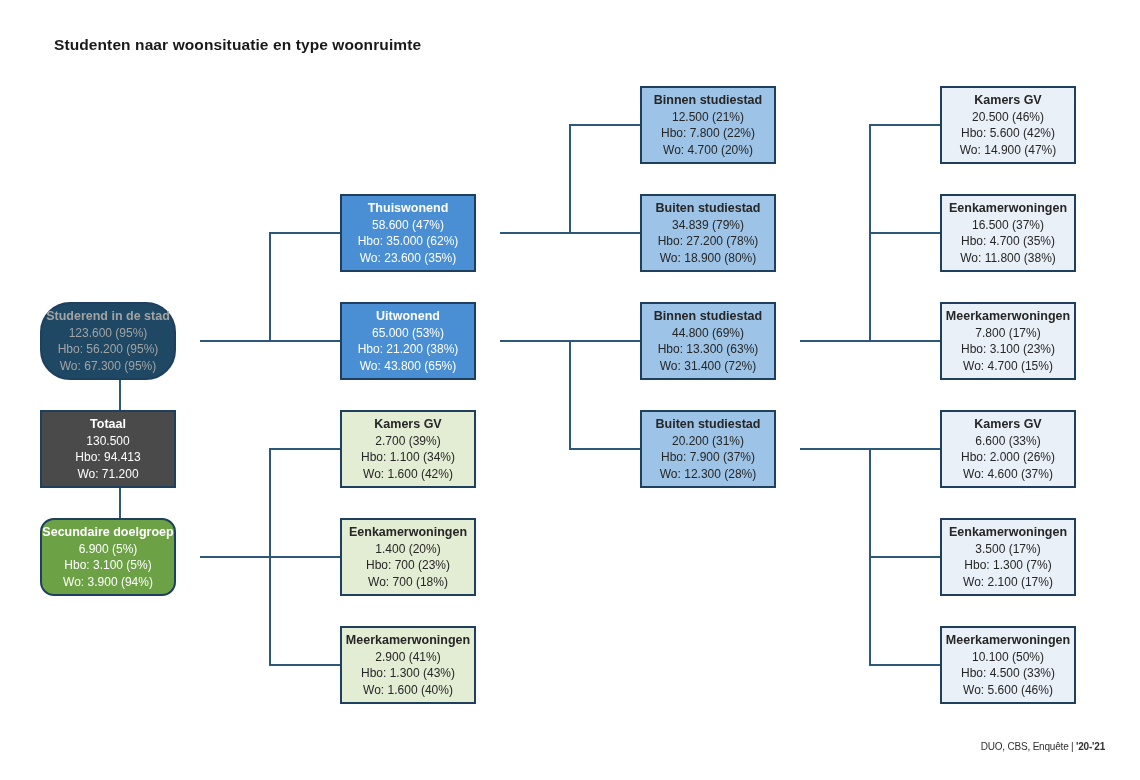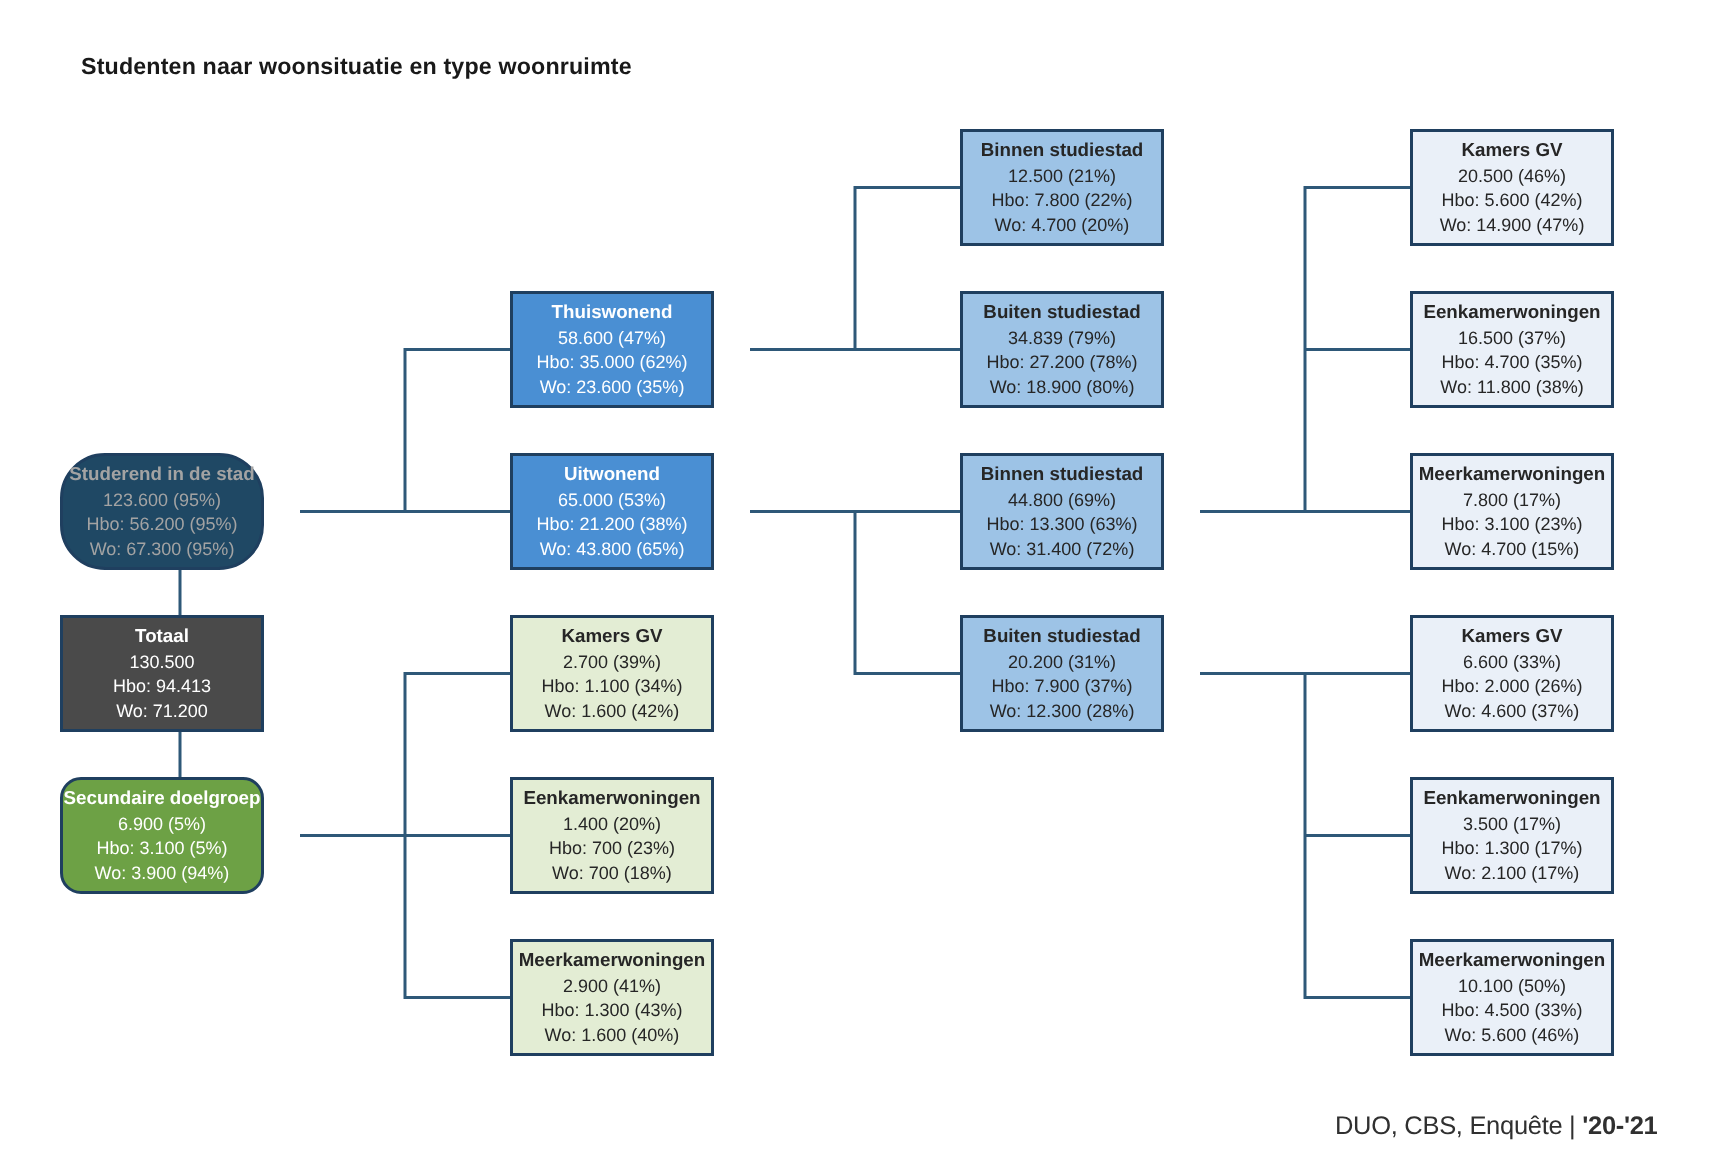--- a/index.html
+++ b/index.html
@@ -21,21 +21,21 @@
   .navy{background:var(--navy);color:#a3a3a3;border-radius:30px;}
   .gray{background:var(--gray);color:#ffffff;}
   .green{background:var(--green);color:#ffffff;border-radius:14px;}
   .blue{background:var(--blue);color:#ffffff;}
   .lightgreen{background:var(--light-green);color:#262626;}
   .midblue{background:var(--mid-blue);color:#262626;}
   .paleblue{background:var(--pale-blue);color:#262626;}
   .seg{position:absolute;background:var(--line);}
   .footer{
     position:absolute;right:35px;top:741px;
-    font-size:17px;color:#303030;letter-spacing:-.2px;
+    font-size:10px;color:#303030;letter-spacing:-.2px;
   }
   .footer .bold{font-weight:bold;}
 </style>
 </head>
 <body>
 
 <div class="canvas">
   <h1 class="title">Studenten naar woonsituatie en type woonruimte</h1>
   <div id="links">
       <div class="seg" style="left: 200px; top: 340px; width: 70px; height: 2px;"></div>
@@ -161,21 +161,21 @@
       </div>
       <div class="node paleblue" style="left: 940px; top: 410px;">
     <div class="node-title">Kamers GV</div>
   <div class="node-line">6.600 (33%)</div>
         <div class="node-line">Hbo: 2.000 (26%)</div>
         <div class="node-line">Wo: 4.600 (37%)</div>
       </div>
       <div class="node paleblue" style="left: 940px; top: 518px;">
     <div class="node-title">Eenkamerwoningen</div>
   <div class="node-line">3.500 (17%)</div>
-        <div class="node-line">Hbo: 1.300 (17%)</div>
+        <div class="node-line">Hbo: 1.300 (7%)</div>
         <div class="node-line">Wo: 2.100 (17%)</div>
       </div>
       <div class="node paleblue" style="left: 940px; top: 626px;">
     <div class="node-title">Meerkamerwoningen</div>
   <div class="node-line">10.100 (50%)</div>
         <div class="node-line">Hbo: 4.500 (33%)</div>
         <div class="node-line">Wo: 5.600 (46%)</div>
       </div>
     </div>
   <div class="footer">

